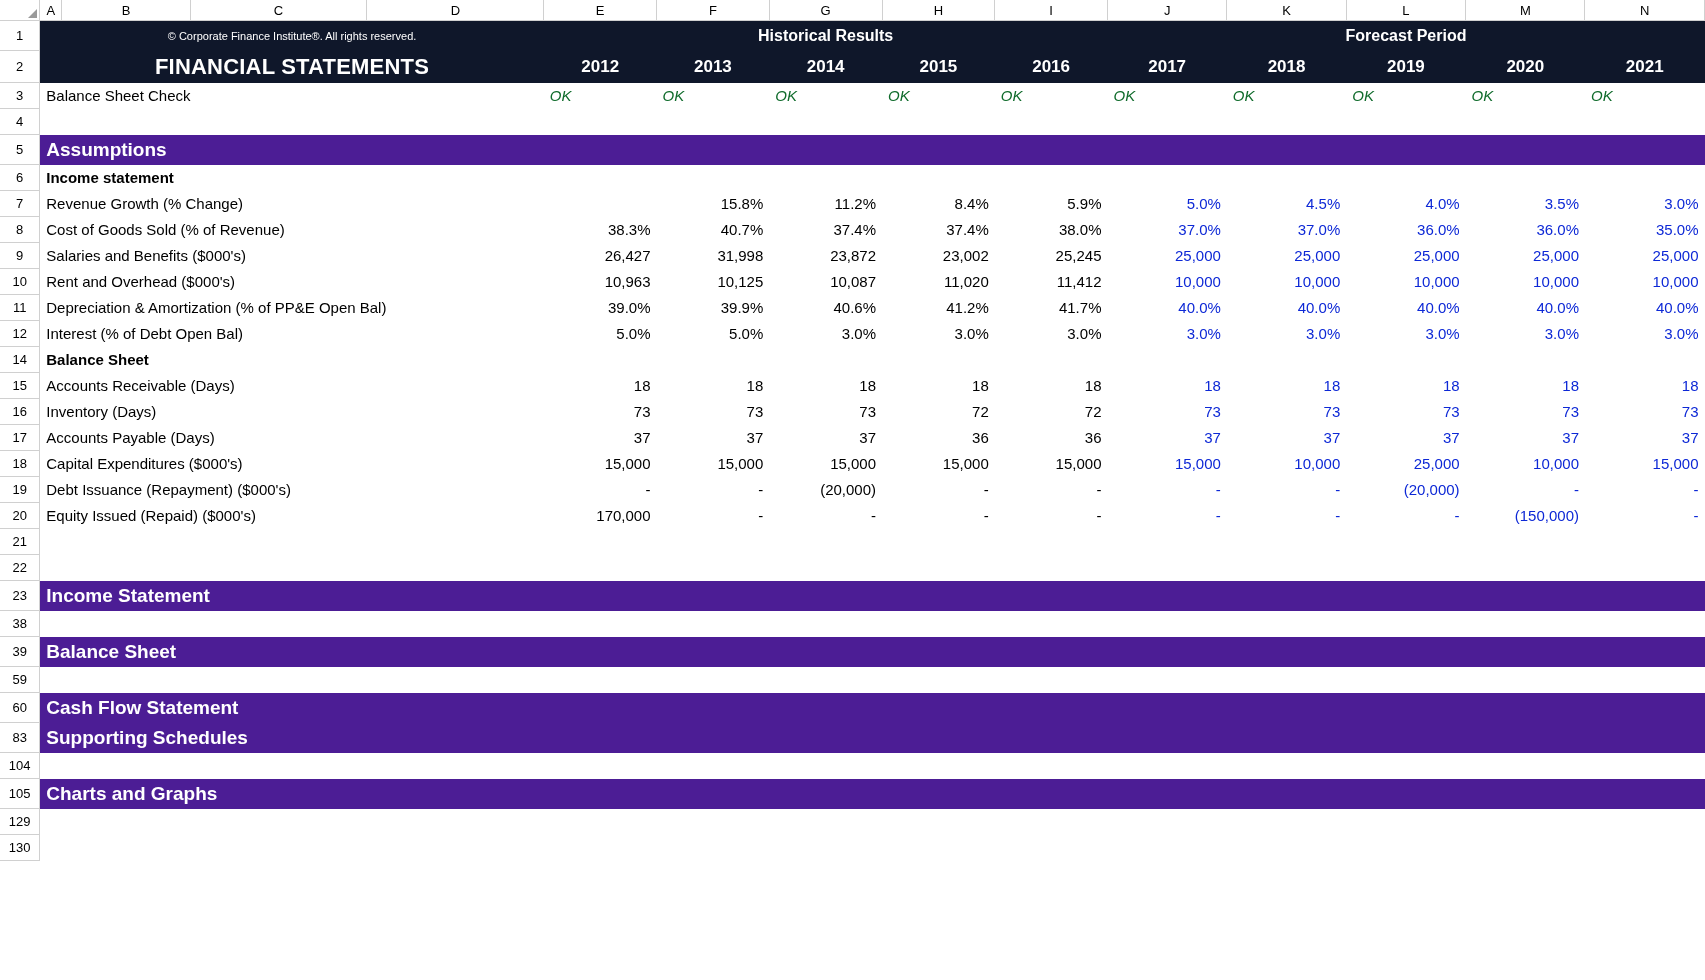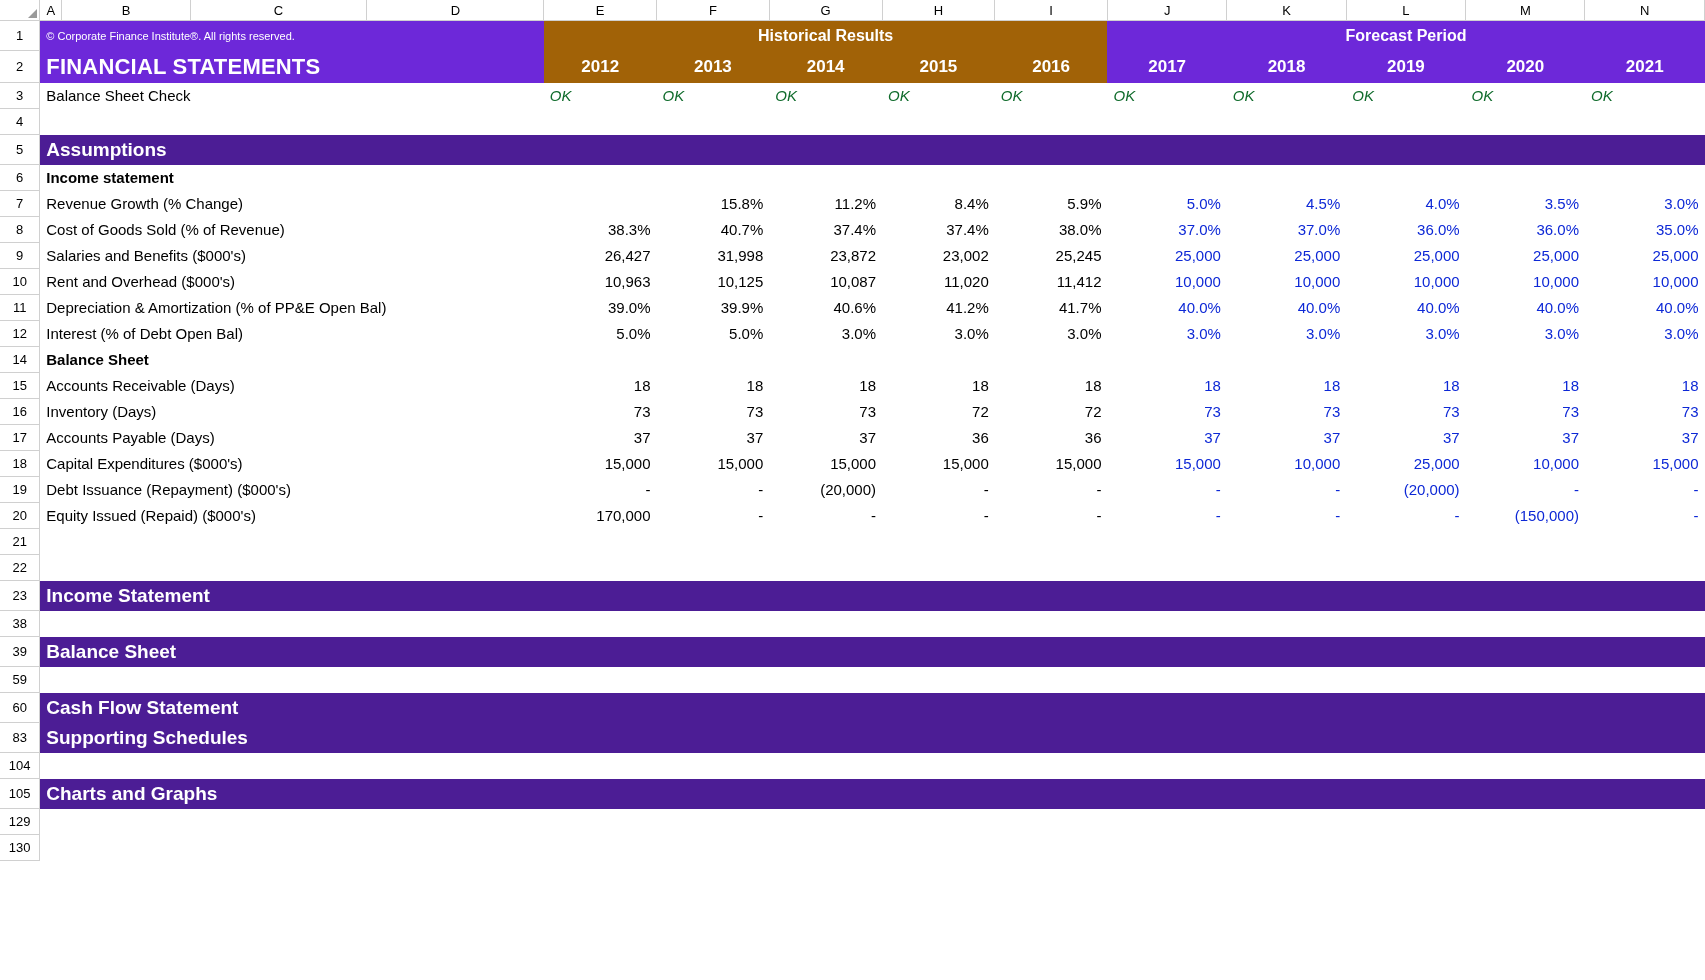--- a/index.html
+++ b/index.html
@@ -75,22 +75,22 @@
     white-space: nowrap;
     overflow: hidden;
     border: none;
   }
 
   .num { text-align: right; }
   .ctr { text-align: center; }
   .lft { text-align: left; }
 
   
-  .navy { background: #6d28d9; color: #ffffff; }
-  .teal { background: #a16207; color: #ffffff; margin-left: 44px; }
+  .navy { background: #0f172a; color: #ffffff; text-align: center; }
+  .teal { background: #0f172a; color: #ffffff; margin-left: 44px; }
   .orange-band {
     background: #4c1d95;
     color: #ffffff;
     font-weight: bold;
     font-size: 19px;
     padding-left: 10px;
   }
   .hdr-title {
     font-weight: bold;
     font-size: 22px;

